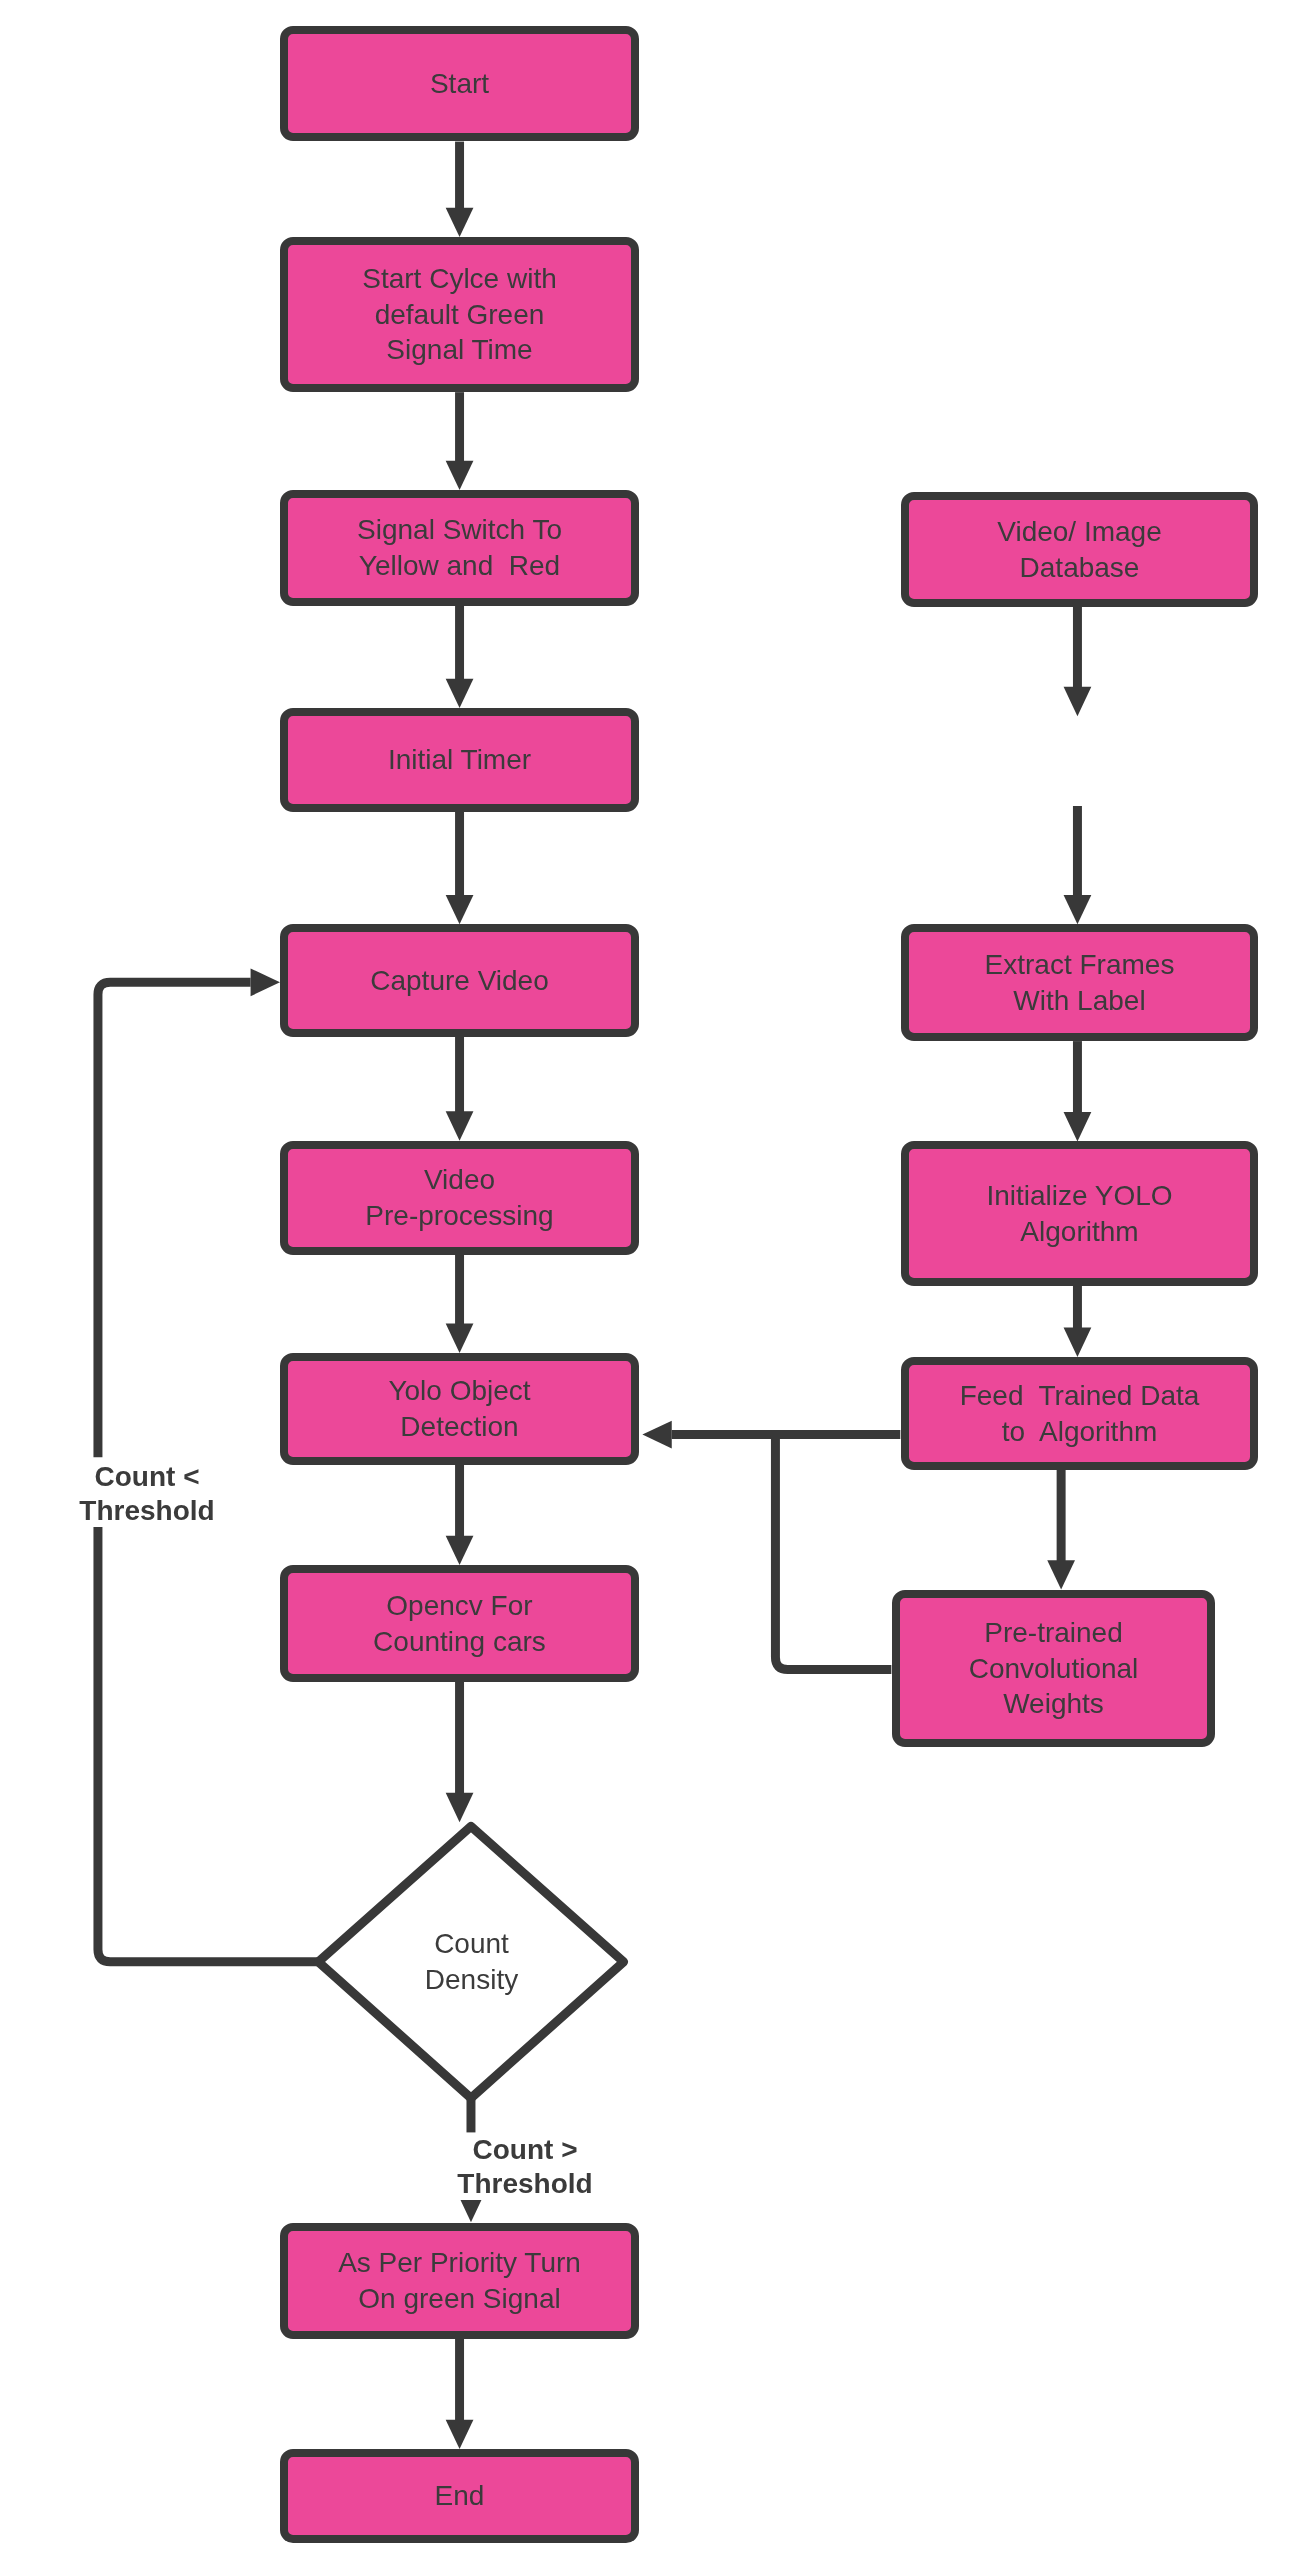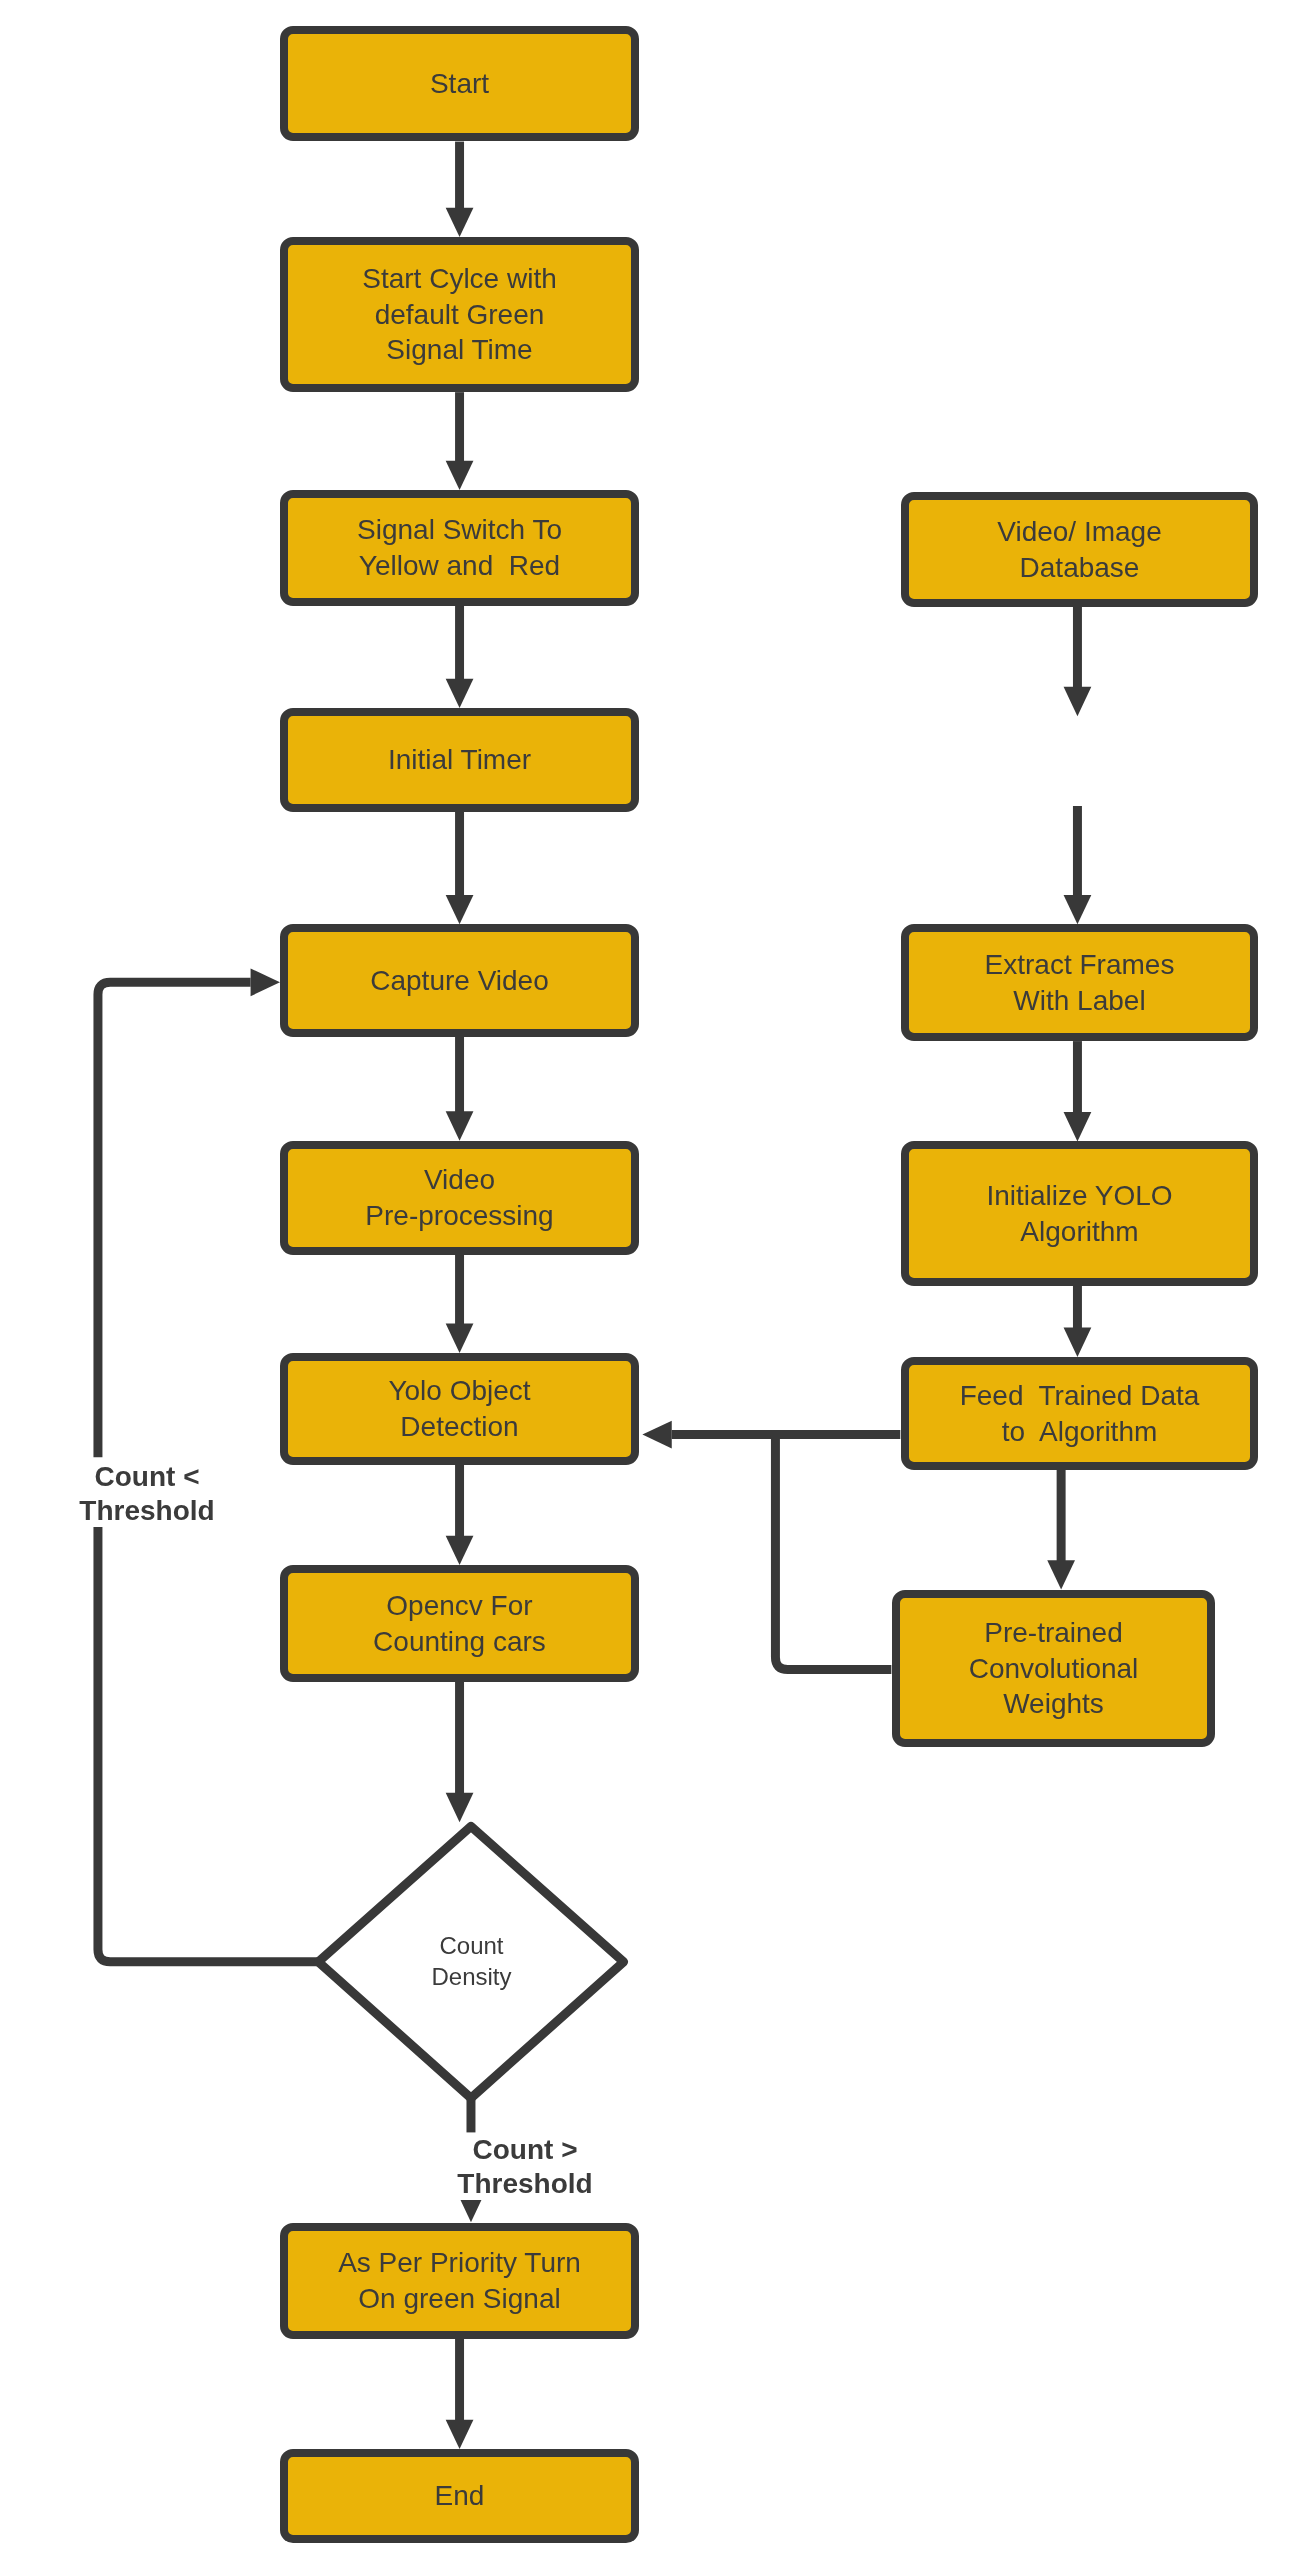--- a/index.html
+++ b/index.html
@@ -19,39 +19,39 @@
   #connectors {
     position: absolute;
     left: 0;
     top: 0;
     width: 1306px;
     height: 2576px;
   }
   .box {
     position: absolute;
     box-sizing: border-box;
-    background: #eab308;
+    background: #ec4899;
     border: 8.2px solid #383838;
     border-radius: 13px;
     display: flex;
     align-items: center;
     justify-content: center;
     text-align: center;
     font-size: 28px;
     line-height: 1.28;
     white-space: pre-wrap;
     z-index: 2;
   }
   .diamond-label {
     position: absolute;
     display: flex;
     align-items: center;
     justify-content: center;
     text-align: center;
-    font-size: 24px;
+    font-size: 28px;
     line-height: 1.28;
     white-space: pre-wrap;
     z-index: 3;
   }
   .edge-label {
     position: absolute;
     text-align: center;
     font-size: 28px;
     font-weight: bold;
     line-height: 1.2;

